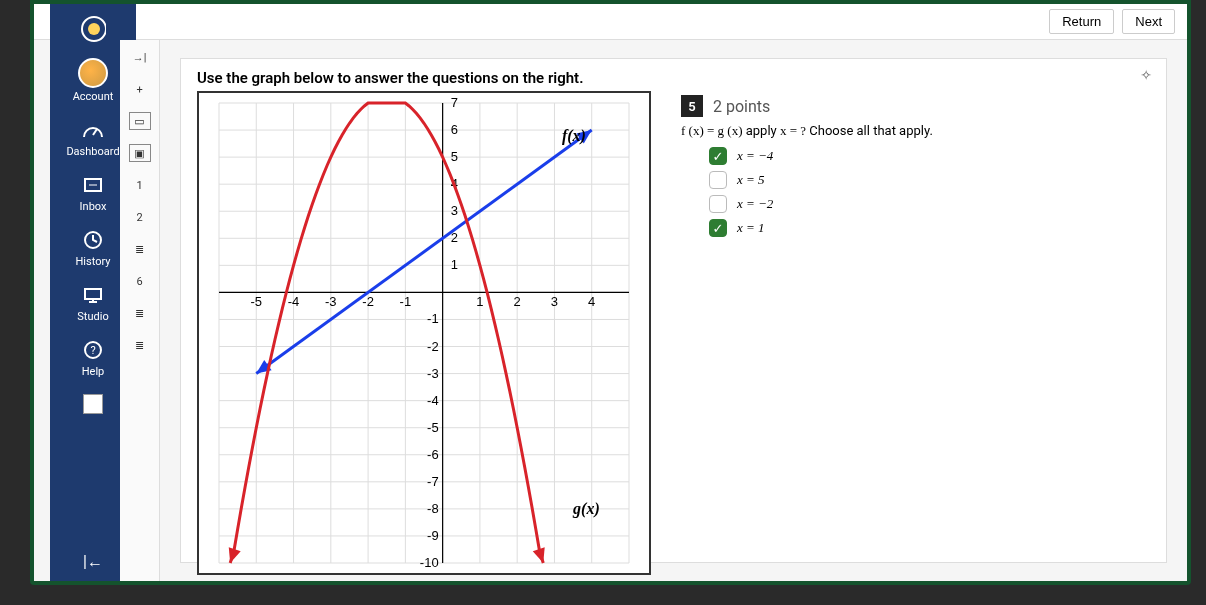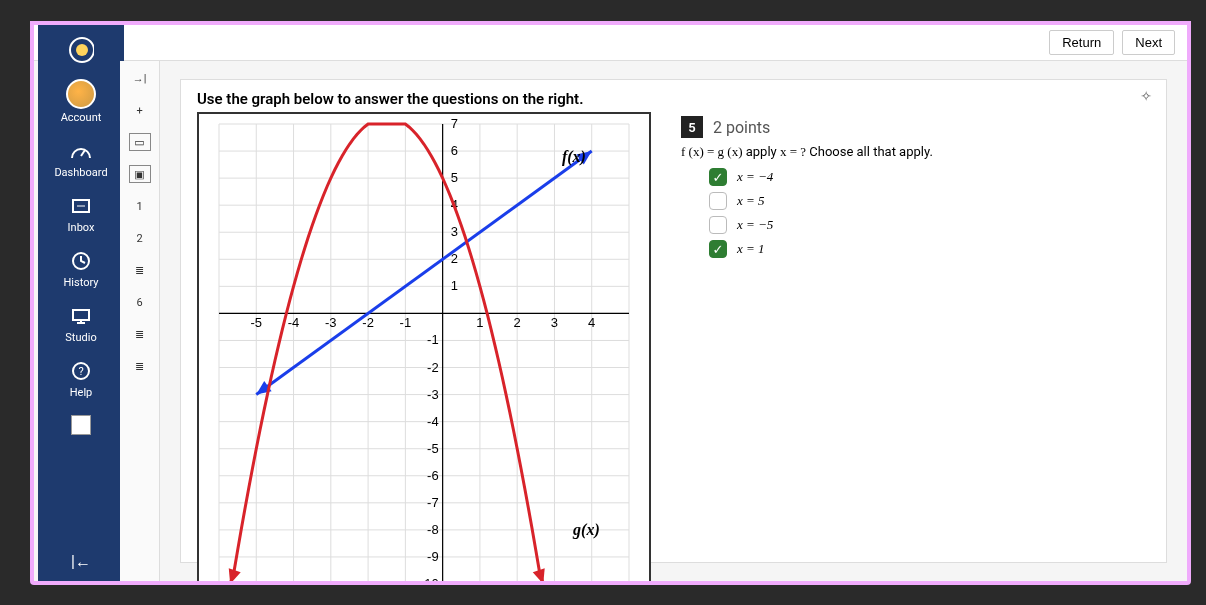--- a/index.html
+++ b/index.html
@@ -6,44 +6,43 @@
     body {
       font-family: -apple-system, BlinkMacSystemFont, "Segoe UI", Roboto, Helvetica, Arial, sans-serif;
       width: 1206px; height: 605px;
       background: #2a2a2a;
       overflow: hidden;
       position: relative;
     }
     .outer-frame {
       position: absolute;
       left: 30px; top: 0; right: 15px; bottom: 20px;
-      background: #f0abfc;
+      background: #14532d;
       border-radius: 0 0 4px 4px;
       padding: 4px;
-      margin-top: 21px;
     }
     .screen {
       width: 100%; height: 100%;
       background: #f5f5f5;
       position: relative;
       overflow: hidden;
     }
     .top-area {
       position: absolute; left:0; right:0; top:0; height:36px;
       background:#fff;
       display:flex;align-items:center;justify-content:flex-end;
       padding:0 12px;gap:8px;
       border-bottom:1px solid #ddd;
     }
     .btn {
       background:#fff;border:1px solid #ccc;padding:4px 12px;
       font-size:13px;cursor:pointer;border-radius:2px;
     }
     .main-nav {
-      position:absolute;left:4px;top:0;bottom:0;width:86px;
+      position:absolute;left:16px;top:0;bottom:0;width:86px;
       background:#1e3a6e;
       color:#fff;
       display:flex;flex-direction:column;align-items:center;
       padding-top:6px;gap:2px;
     }
     .nav-item{display:flex;flex-direction:column;align-items:center;
       width:100%;padding:6px 0;cursor:pointer;font-size:11px;}
     .nav-item.active{background:rgba(255,255,255,0.12);}
     .nav-icon{width:26px;height:26px;border-radius:50%;
       display:flex;align-items:center;justify-content:center;margin-bottom:2px;}
@@ -279,21 +278,21 @@
                 <div class="opt">
                   <div class="chk checked">✓</div>
                   <span class="opt-label">x = −4</span>
                 </div>
                 <div class="opt">
                   <div class="chk"></div>
                   <span class="opt-label">x = 5</span>
                 </div>
                 <div class="opt">
                   <div class="chk"></div>
-                  <span class="opt-label">x = −5</span>
+                  <span class="opt-label">x = −2</span>
                 </div>
                 <div class="opt">
                   <div class="chk checked">✓</div>
                   <span class="opt-label">x = 1</span>
                 </div>
               </div>
           </div>
         </div>
       </div>
     </div>

